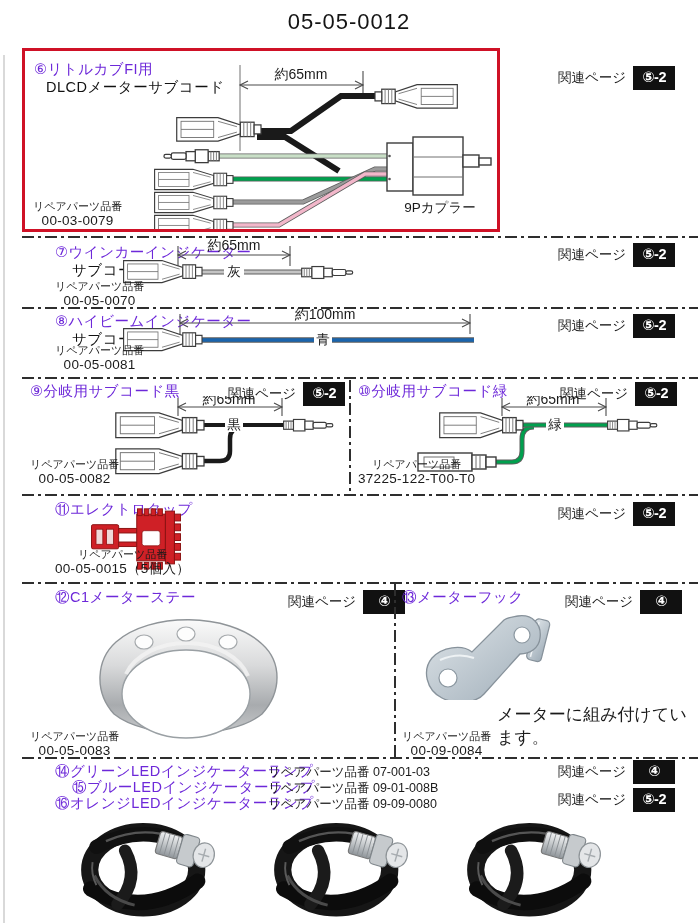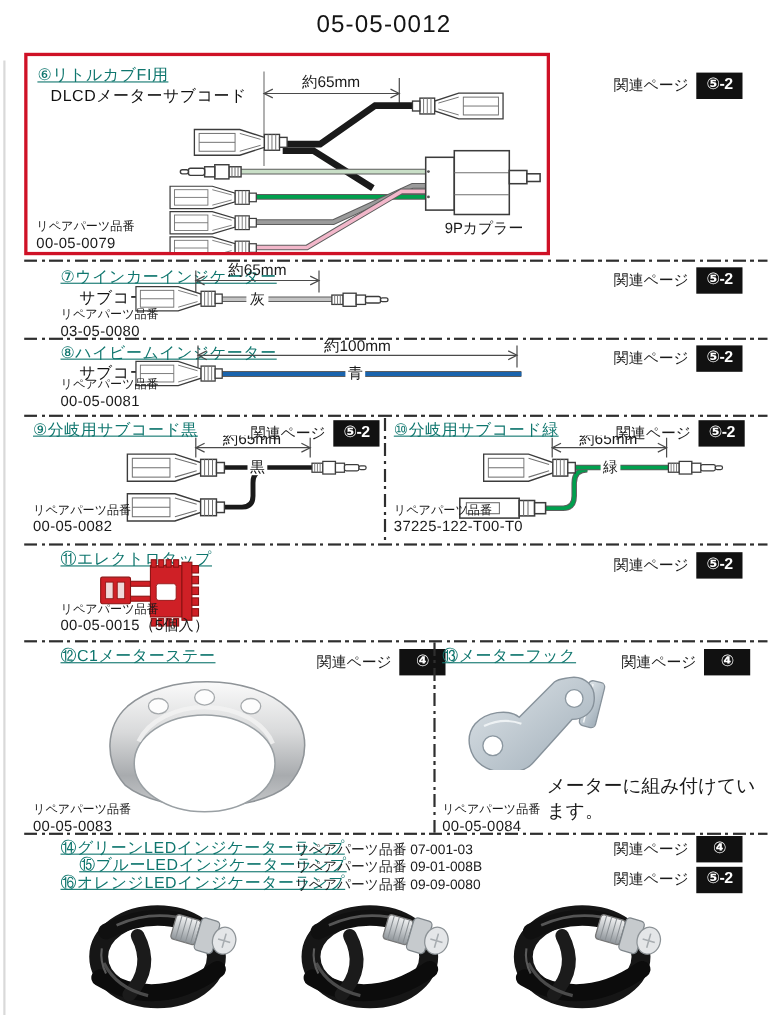--- a/index.html
+++ b/index.html
@@ -1,22 +1,22 @@
 <!DOCTYPE html>
 <html><head>
 <meta charset="utf-8">
 <style>
   html,body{margin:0;padding:0;background:#fff;}
   #page{position:relative;width:698px;height:923px;background:#ffffff;overflow:hidden;
         font-family:"Liberation Sans","DejaVu Sans",sans-serif;color:#1a1a1a;}
   .abs{position:absolute;}
   .pagetitle{left:0;right:0;top:9px;text-align:center;font-size:22px;letter-spacing:1px;color:#141414;}
-  .stitle{font-size:14.5px;letter-spacing:.5px;color:#0f766e;line-height:1.25;white-space:nowrap;text-decoration:underline;}
+  .stitle{font-size:14.5px;letter-spacing:.5px;color:#6d28d9;line-height:1.25;white-space:nowrap;}
   .stitle2{font-size:14.5px;letter-spacing:.5px;color:#111;white-space:nowrap;}
-  .pno{line-height:1.2;}
+  .pno{line-height:1.2;text-align:center;}
   .pno .lab{font-size:11px;display:block;}
   .pno .num{font-size:13.5px;display:block;letter-spacing:.3px;}
   .relrow{display:flex;align-items:center;gap:7px;font-size:13.5px;white-space:nowrap;}
   .badge{color:#fff;font-weight:bold;font-size:14.5px;line-height:1;padding:4px 5px 5px;min-width:32px;
          text-align:center;letter-spacing:-.5px;}
   .div-h{height:2px;background:repeating-linear-gradient(90deg,#2e2e2e 0 12px,transparent 12px 16px,#2e2e2e 16px 19px,transparent 19px 23px);}
   .div-v{width:2px;background:repeating-linear-gradient(180deg,#2e2e2e 0 12px,transparent 12px 16px,#2e2e2e 16px 19px,transparent 19px 23px);}
   .redbox{border:3px solid #cf1126;box-sizing:border-box;}
   .edge{background:#cfcfcf;opacity:.8;}
   svg .ln{stroke:#3c3c3c;fill:#fff;stroke-width:1.4;}
@@ -121,21 +121,21 @@
           <circle cx="364.5" cy="128" r="1.3" fill="#555"></circle>
         <rect class="ln" x="388" y="86" width="50" height="58"></rect>
         <path class="thin" d="M388,106 H438 M388,126 H438"></path>
         <rect class="ln" x="438" y="104" width="16" height="12"></rect>
         <rect class="ln" x="454" y="107" width="12" height="7"></rect>
       </g>
       <text class="cplbl" x="415" y="161" text-anchor="middle">9Pカプラー</text>
     </svg>
     <div class="abs pno" style="left:8px;top:149px;">
       <span class="lab">リペアパーツ品番</span>
-      <span class="num">00-05-0079</span>
+      <span class="num">00-03-0079</span>
     </div>
   </div>
   <div class="abs relrow" style="left:558px;top:66px;">
     <span>関連ページ</span>
     <span class="badge" style="background-color: rgb(17, 17, 17);">⑤-2</span>
   </div>
 
   <div class="abs div-h" style="left:22px;top:236px;width:676px;"></div>
 
   <div class="abs stitle" style="left:55px;top:243px;">⑦ウインカーインジケーター</div>
@@ -148,21 +148,21 @@
     <text class="dimtxt" x="116" y="12" text-anchor="middle">約65mm</text>
     <line class="wireU" x1="82" y1="34" x2="184" y2="34" stroke-width="5"></line>
     <line class="wireC" x1="82" y1="34" x2="184" y2="34" stroke-width="3.2" stroke="#c4c4c4"></line>
     <use href="#sym-spade" transform="translate(4,20) scale(0.8,0.85)"></use>
     <use href="#sym-bullet" transform="translate(182,26) scale(0.85,0.85)"></use>
     <rect x="106" y="26" width="20" height="15" fill="#fff"></rect>
     <text class="wlbl" x="116" y="38" text-anchor="middle">灰</text>
   </svg>
   <div class="abs pno" style="left:55px;top:280px;">
     <span class="lab">リペアパーツ品番</span>
-    <span class="num">03-05-0080</span>
+    <span class="num">00-05-0070</span>
   </div>
   <div class="abs relrow" style="left:558px;top:243px;">
     <span>関連ページ</span>
     <span class="badge" style="background-color: rgb(17, 17, 17);">⑤-2</span>
   </div>
 
   <div class="abs div-h" style="left:22px;top:307px;width:676px;"></div>
 
   <div class="abs stitle" style="left:55px;top:312px;">⑧ハイビームインジケーター</div>
   <div class="abs stitle2" style="left:72px;top:330px;">サブコード</div>
@@ -317,21 +317,21 @@
       <line x1="4" y1="3" x2="4" y2="39" stroke="#f0f3f5" stroke-width="1.5"></line>
     </g>
     <path d="M100,8 C114,6 124,16 122,30 C121,40 112,46 102,46 L66,86 C58,95 38,97 24,90 C8,82 4,62 14,50 C24,39 44,36 54,44 L86,12 C90,9 95,9 100,8 Z" fill="url(#gZinc)" stroke="#87929b" stroke-width="1.3"></path>
     <circle cx="30" cy="70" r="9" fill="#fff" stroke="#8b97a0" stroke-width="1.2"></circle>
     <circle cx="104" cy="27" r="8" fill="#fff" stroke="#8b97a0" stroke-width="1.2"></circle>
     <path d="M22,52 Q40,44 56,50" fill="none" stroke="#eef2f4" stroke-width="2"></path>
   </svg>
   <div class="abs" style="left:497px;top:703px;font-size:17px;">メーターに組み付けています。</div>
   <div class="abs pno" style="left:402px;top:730px;">
     <span class="lab">リペアパーツ品番</span>
-    <span class="num">00-05-0084</span>
+    <span class="num">00-09-0084</span>
   </div>
 
   <div class="abs div-h" style="left:22px;top:757px;width:676px;"></div>
 
   <div class="abs stitle" style="left:55px;top:762px;">⑭グリーンLEDインジケーターランプ</div>
   <div class="abs" style="left:268px;top:764px;font-size:12.5px;">リペアパーツ品番 07-001-03</div>
   <div class="abs relrow" style="left:558px;top:760px;">
     <span>関連ページ</span>
     <span class="badge" style="background-color: rgb(17, 17, 17);">④</span>
   </div>

